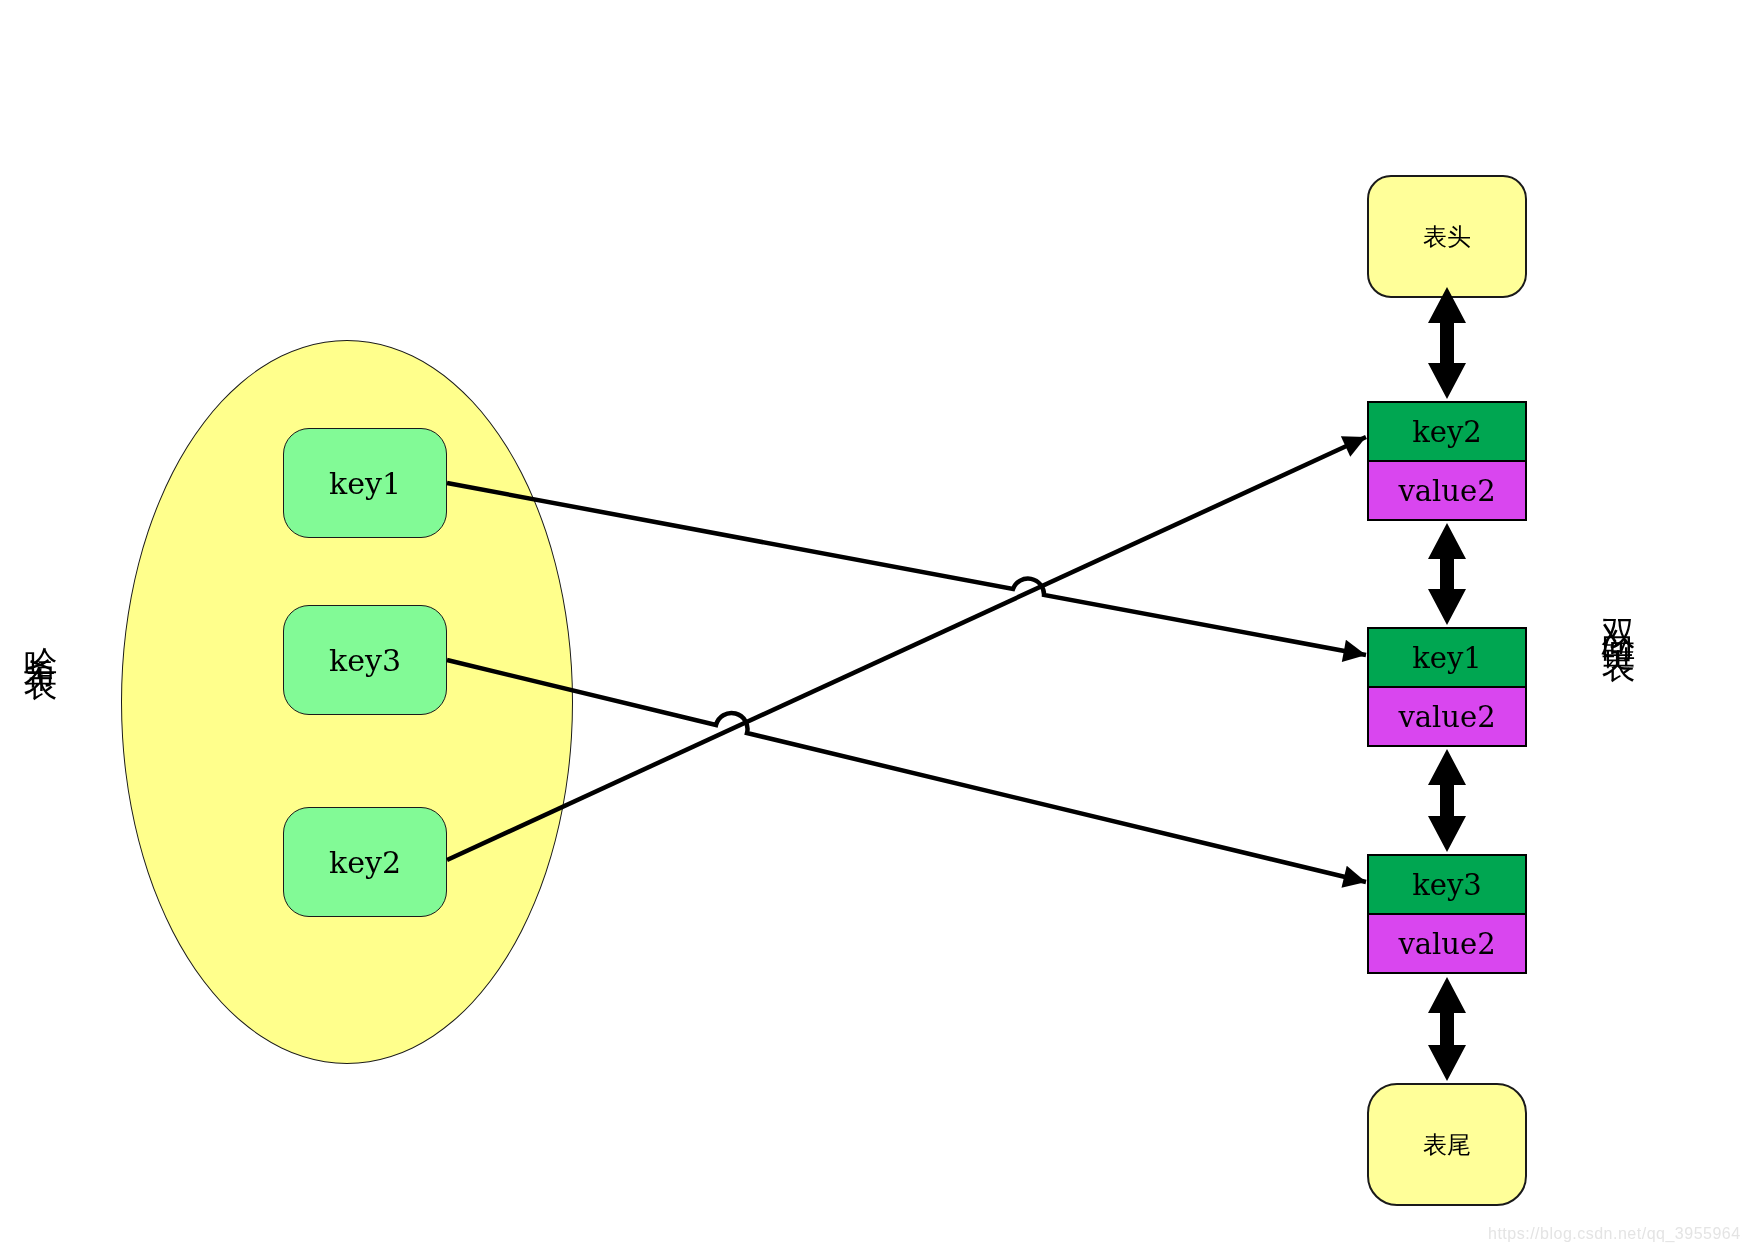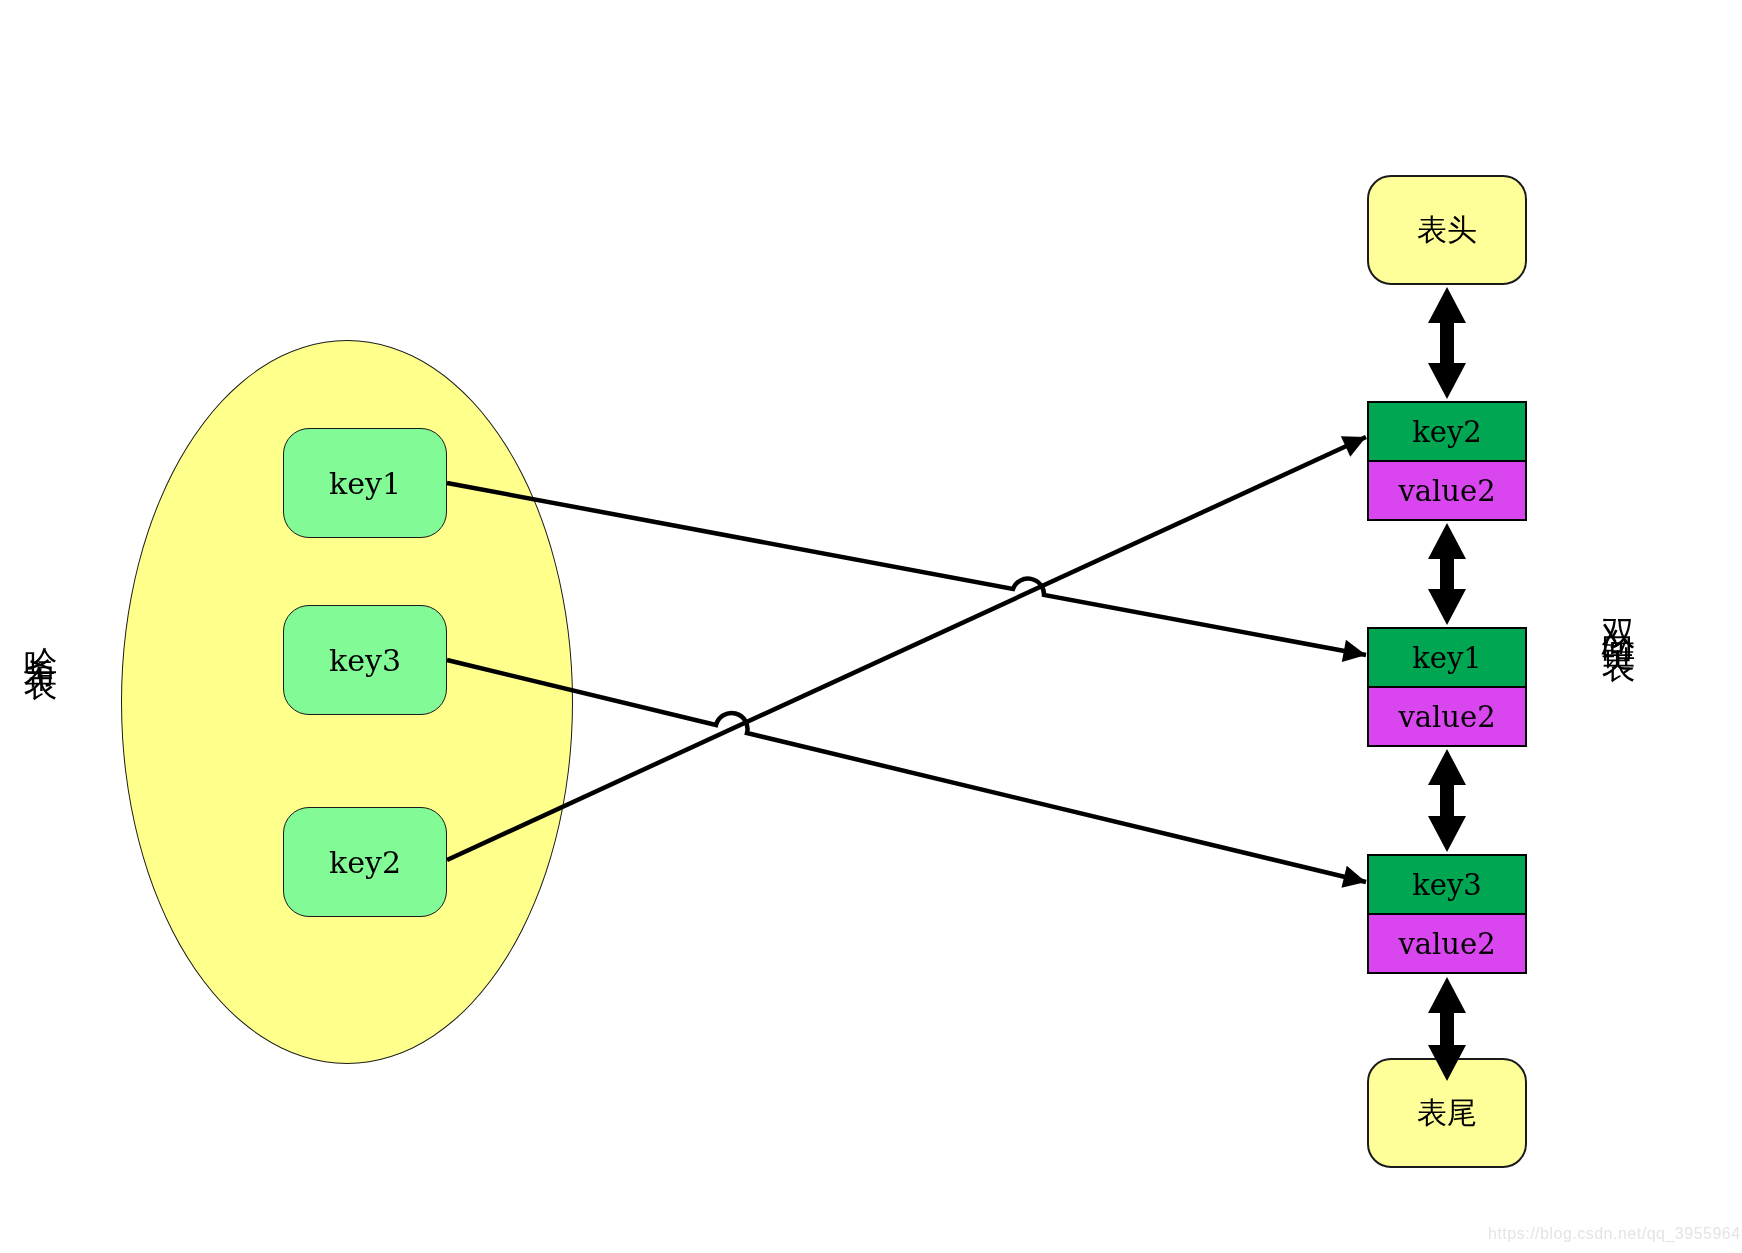--- a/index.html
+++ b/index.html
@@ -24,27 +24,27 @@
     position:absolute;left:283px;width:164px;height:110px;
     background:#82FA96;border:1.7px solid #1a1a1a;border-radius:26px;
     display:flex;align-items:center;justify-content:center;
     font-size:30px;box-sizing:border-box;
   }
   #hash-key-1{top:428px;}
   #hash-key-3{top:605px;}
   #hash-key-2{top:807px;}
   
   .endpoint{
-    position:absolute;left:1367px;width:160px;height:110px;
+    position:absolute;left:1367px;width:160px;height:123px;
     background:#FFFF99;border:2px solid #1a1a1a;border-radius:24px;
     display:flex;align-items:center;justify-content:center;
-    font-size:30px;box-sizing:border-box;
+    font-size:24px;box-sizing:border-box;
   }
   #list-head{top:175px;}
-  #list-tail{top:1058px;}
+  #list-tail{top:1083px;border-radius:30px;}
   
   .node{position:absolute;left:1367px;width:160px;}
   #node-0{top:401px;}
   #node-1{top:627px;}
   #node-2{top:854px;}
   .node .cell{
     width:160px;height:61px;box-sizing:border-box;border:2px solid #000;
     display:flex;align-items:center;justify-content:center;font-size:29px;
   }
   .node .key-cell{background:#00A651;}

